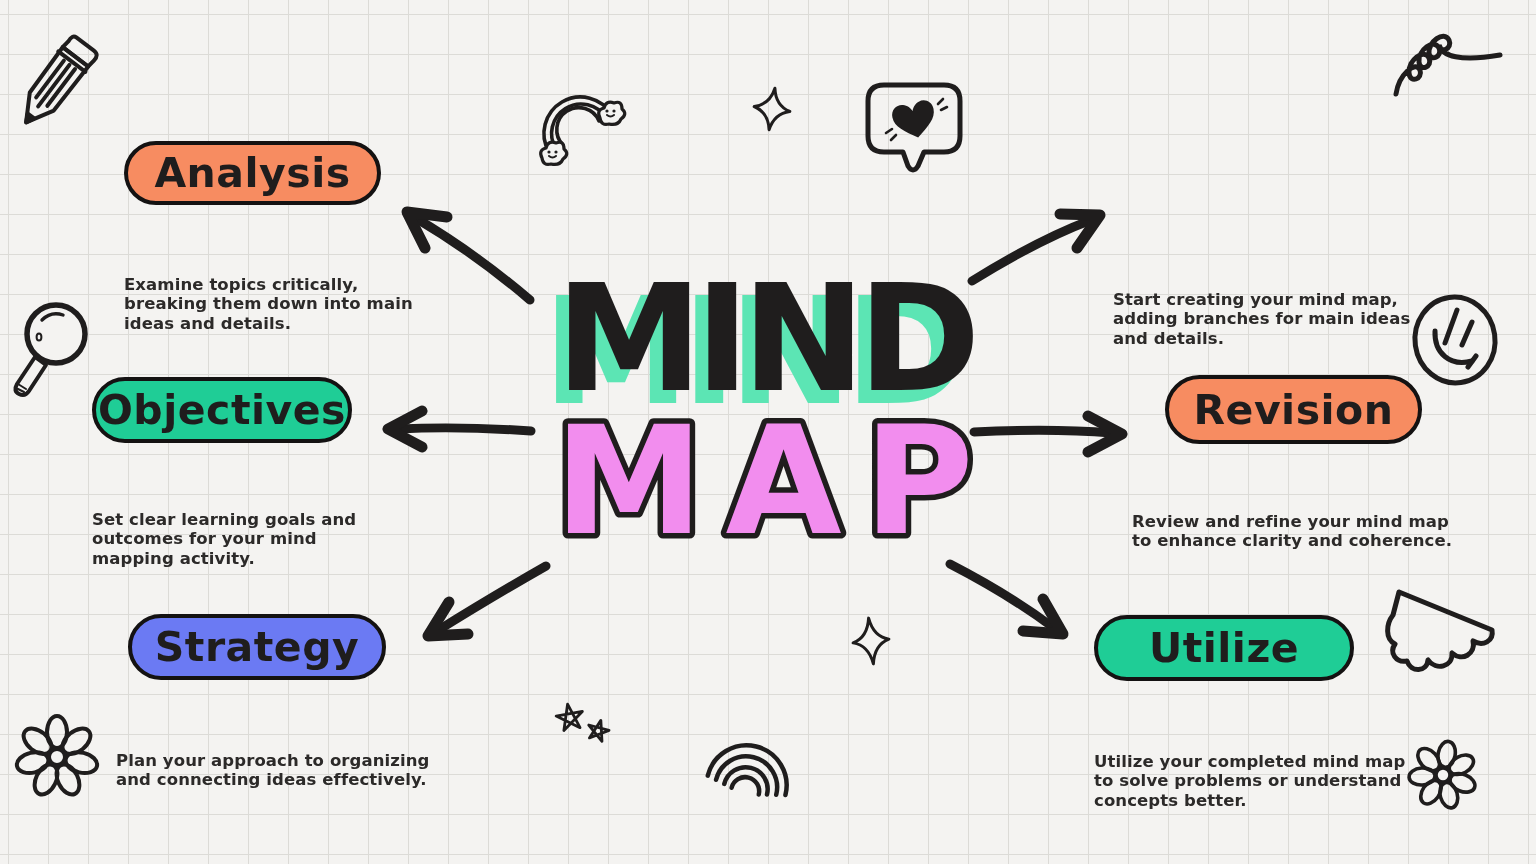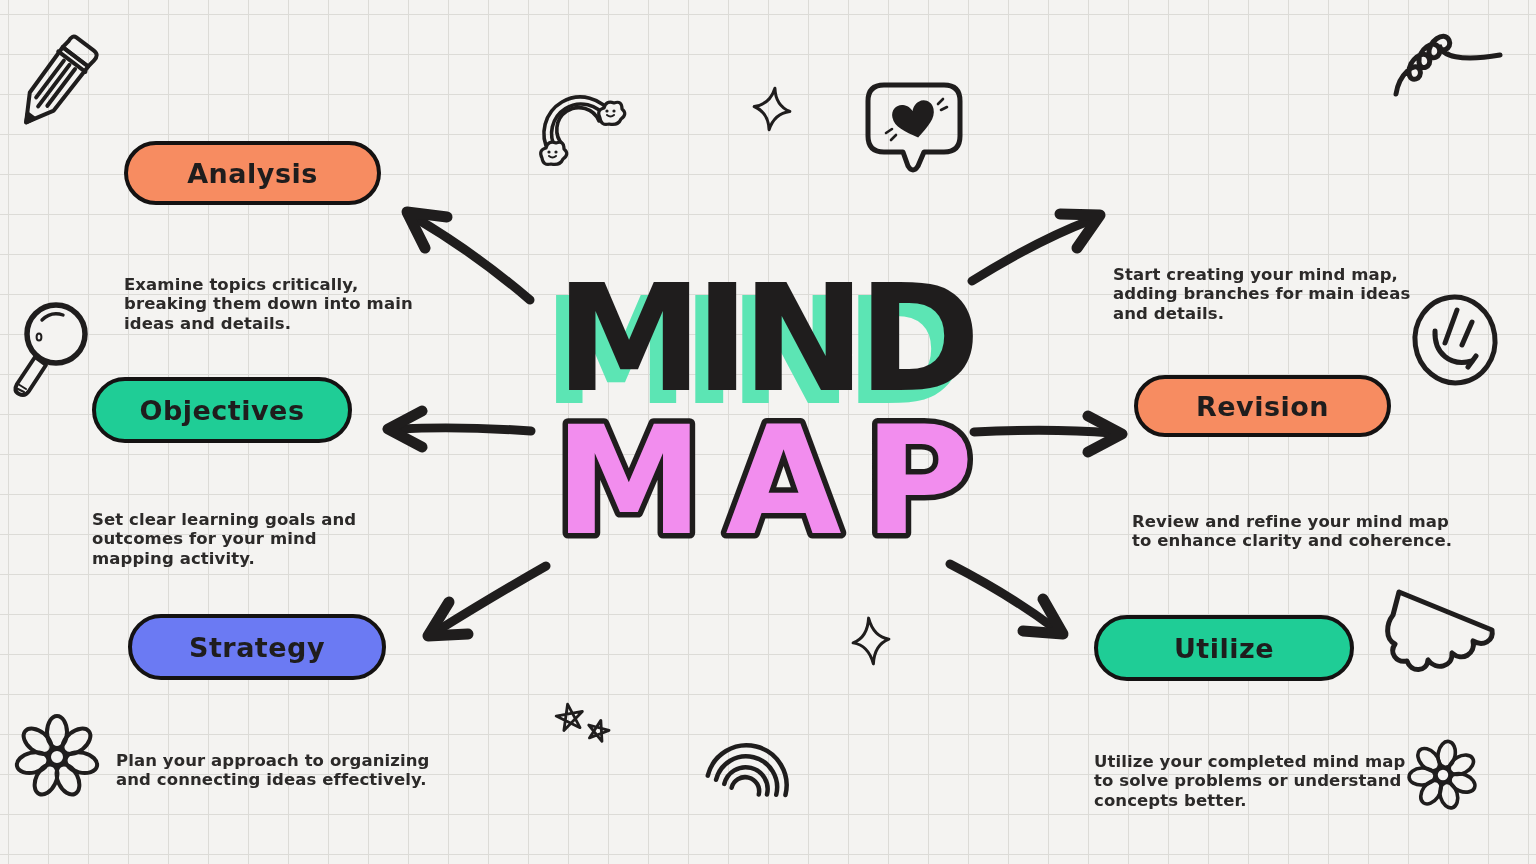--- a/index.html
+++ b/index.html
@@ -23,37 +23,37 @@
   .layer { position:absolute; left:0; top:0; }
   .doodle { position:absolute; color:var(--ink); }
   .title-ink { color:var(--ink); }
   text { font-family:"DejaVu Sans", sans-serif; }
 
   .pill {
     position:absolute;
     border:4px solid #141212;
     border-radius:42px;
     display:flex; align-items:center; justify-content:center;
-    font-size:27px; font-weight:bold; color:var(--ink);
+    font-size:41px; font-weight:bold; color:var(--ink);
     letter-spacing:0.5px;
   }
   .pill-analysis  { left:124px;  top:141px; width:257px; height:64px; }
   .pill-action    { left:1113px; top:142px; width:257px; height:66px; }
   .pill-objectives{ left:92px;   top:377px; width:260px; height:66px; }
-  .pill-revision  { left:1134px; top:375px; width:257px; height:62px; }
+  .pill-revision  { left:1165px; top:375px; width:257px; height:69px; }
   .pill-strategy  { left:128px;  top:614px; width:258px; height:66px; }
   .pill-solution  { left:1094px; top:615px; width:260px; height:66px; }
 
   .desc {
     position:absolute;
     font-size:16.5px; font-weight:bold; color:#2c2a29;
     line-height:1.17; letter-spacing:0.1px;margin-top:48px;
   }
   .desc-analysis  { left:124px;  top:227px; width:292px; }
-  .desc-action    { left:1113px; top:217px; width:312px; }
+  .desc-action    { left:1113px; top:242px; width:312px; }
   .desc-objectives{ left:92px;   top:462px; width:280px; }
   .desc-revision  { left:1132px; top:464px; width:322px; }
   .desc-strategy  { left:116px;  top:703px; width:334px; }
   .desc-solution  { left:1094px; top:704px; width:320px; }
 </style>
 </head>
 <body>
 
 <div class="canvas">
 

